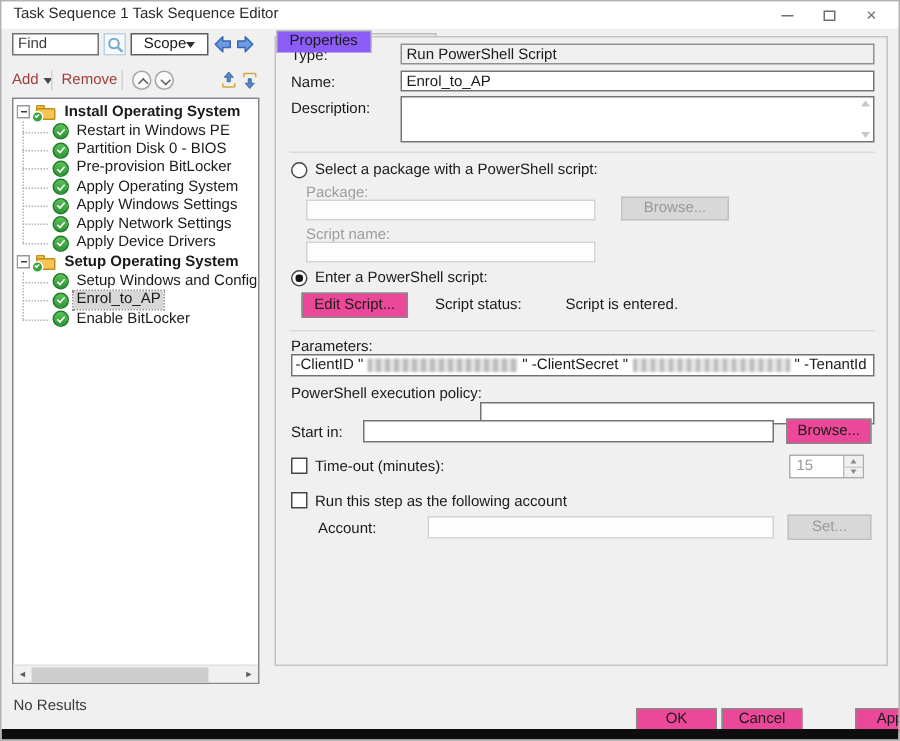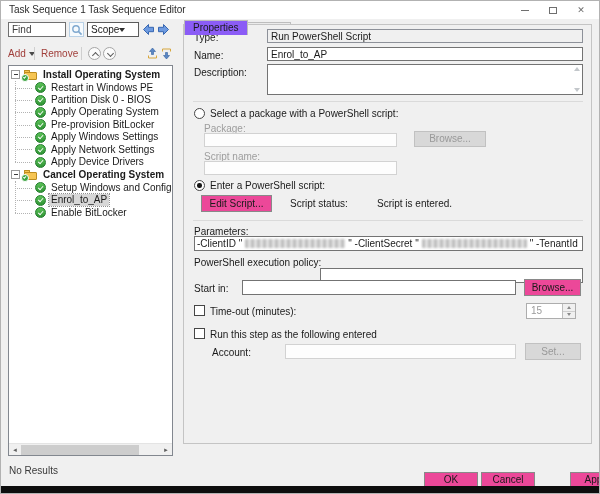--- a/index.html
+++ b/index.html
@@ -16,21 +16,21 @@
   .winctl{position:absolute;right:4px;top:0;height:18px;display:flex;}
   .winbtn{width:28px;height:18px;display:flex;align-items:center;justify-content:center;color:#6f6f6f;}
   .min-glyph{width:8px;height:1px;background:#6f6f6f;}
   .max-glyph{width:8px;height:7px;border:1px solid #6f6f6f;background:transparent;}
   .close-glyph{font-size:9px;line-height:9px;color:#6f6f6f;}
 
   
   #find-input{position:absolute;left:7px;top:21px;width:58px;height:15px;border:1px solid #707070;background:#fff;padding:0 3px;font:inherit;font-size:10px;color:#222;}
   #find-input::placeholder{color:#3d3d3d;opacity:1;}
   #search-btn{position:absolute;left:68px;top:21px;width:15px;height:15px;border:1px solid #b9d1e6;background:#f6fafd;display:flex;align-items:center;justify-content:center;padding:0;}
-  #scope-combo{position:absolute;left:86px;top:21px;width:52px;height:15px;border:1px solid #5c5c5c;background:#fff;display:flex;align-items:center;justify-content:flex-start;padding:0 3px;}
+  #scope-combo{position:absolute;left:86px;top:21px;width:52px;height:15px;border:1px solid #5c5c5c;background:#fff;display:flex;align-items:center;justify-content:center;padding:0 3px;}
   .combo-arrow{width:0;height:0;border-left:3px solid transparent;border-right:3px solid transparent;border-top:4px solid #2e2e2e;}
   .navbtn{position:absolute;top:22px;width:13px;height:13px;display:flex;align-items:center;justify-content:center;}
   #nav-back{left:141px;} #nav-fwd{left:156px;}
 
   
   .tool-link{position:absolute;top:47px;color:#a03e3a;white-space:nowrap;display:flex;align-items:center;gap:3px;cursor:default;}
   #add-btn{left:7px;}
   #remove-btn{left:40px;}
   .add-caret{width:0;height:0;border-left:3px solid transparent;border-right:3px solid transparent;border-top:4px solid #4a4a4a;}
   .toolsep{position:absolute;top:46px;width:1px;height:13px;background:#cfcfcf;}
@@ -193,25 +193,25 @@
         <div class="titem">
             <span class="chk"></span>
             <span class="tlabel">Restart in Windows PE</span>
           </div>
         <div class="titem">
             <span class="chk"></span>
             <span class="tlabel">Partition Disk 0 - BIOS</span>
           </div>
         <div class="titem">
             <span class="chk"></span>
+            <span class="tlabel">Pre-provision BitLocker</span>
+          </div>
+        <div class="titem">
+            <span class="chk"></span>
             <span class="tlabel">Apply Operating System</span>
-          </div>
-        <div class="titem">
-            <span class="chk"></span>
-            <span class="tlabel">Pre-provision BitLocker</span>
           </div>
         <div class="titem">
             <span class="chk"></span>
             <span class="tlabel">Apply Windows Settings</span>
           </div>
         <div class="titem">
             <span class="chk"></span>
             <span class="tlabel">Apply Network Settings</span>
           </div>
         <div class="titem">
@@ -220,21 +220,21 @@
           </div>
       </div>
 
       <div class="tgroup">
         <span class="exp"></span>
         <span class="fold">
             <i class="ftab"></i>
             <i class="fbody"></i>
             <i class="fbadge"></i>
           </span>
-        <span class="tlabel">Cancel Operating System</span>
+        <span class="tlabel">Setup Operating System</span>
       </div>
       <div class="tchildren">
         <div class="titem">
             <span class="chk"></span>
             <span class="tlabel">Setup Windows and Configuration Manager</span>
           </div>
         <div class="titem">
             <span class="chk"></span>
             <span class="tlabel sel">Enrol_to_AP</span>
           </div>
@@ -318,21 +318,21 @@
         <span class="spin-half">
             <i class="tri-s-up"></i>
           </span>
         <span class="spin-half">
             <i class="tri-s-down"></i>
           </span>
       </span>
     </div>
 
     <i class="cb" style="left:10px;top:303px"></i>
-    <span class="lbl" style="left:26px;top:304px">Run this step as the following entered</span>
+    <span class="lbl" style="left:26px;top:304px">Run this step as the following account</span>
     <span class="lbl" style="left:28px;top:322px">Account:</span>
     <input class="field dis" style="left: 101px; top: 319px; width: 231px; height: 15px;" disabled="" value="">
     <span class="btn dis" style="left:341px;top:318px;width:56px;height:17px;line-height:15px">Set...</span>
 
   </div>
 
   <span class="btn footer-btn" id="ok-btn">OK</span>
   <span class="btn footer-btn" id="cancel-btn">Cancel</span>
   <span class="btn footer-btn" id="apply-btn">Apply</span>
 

